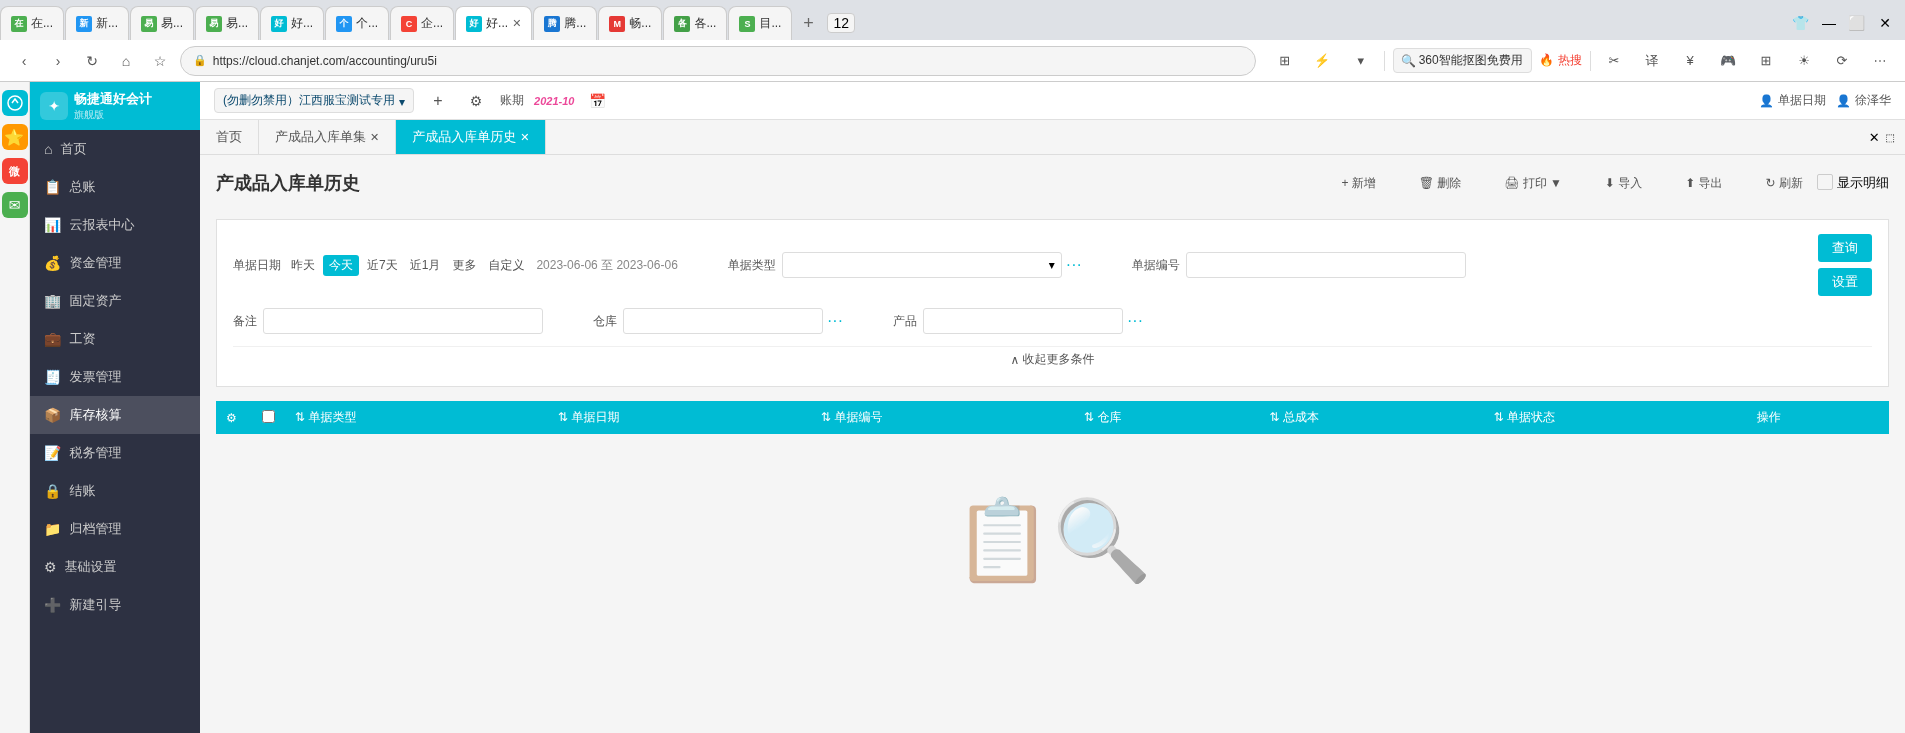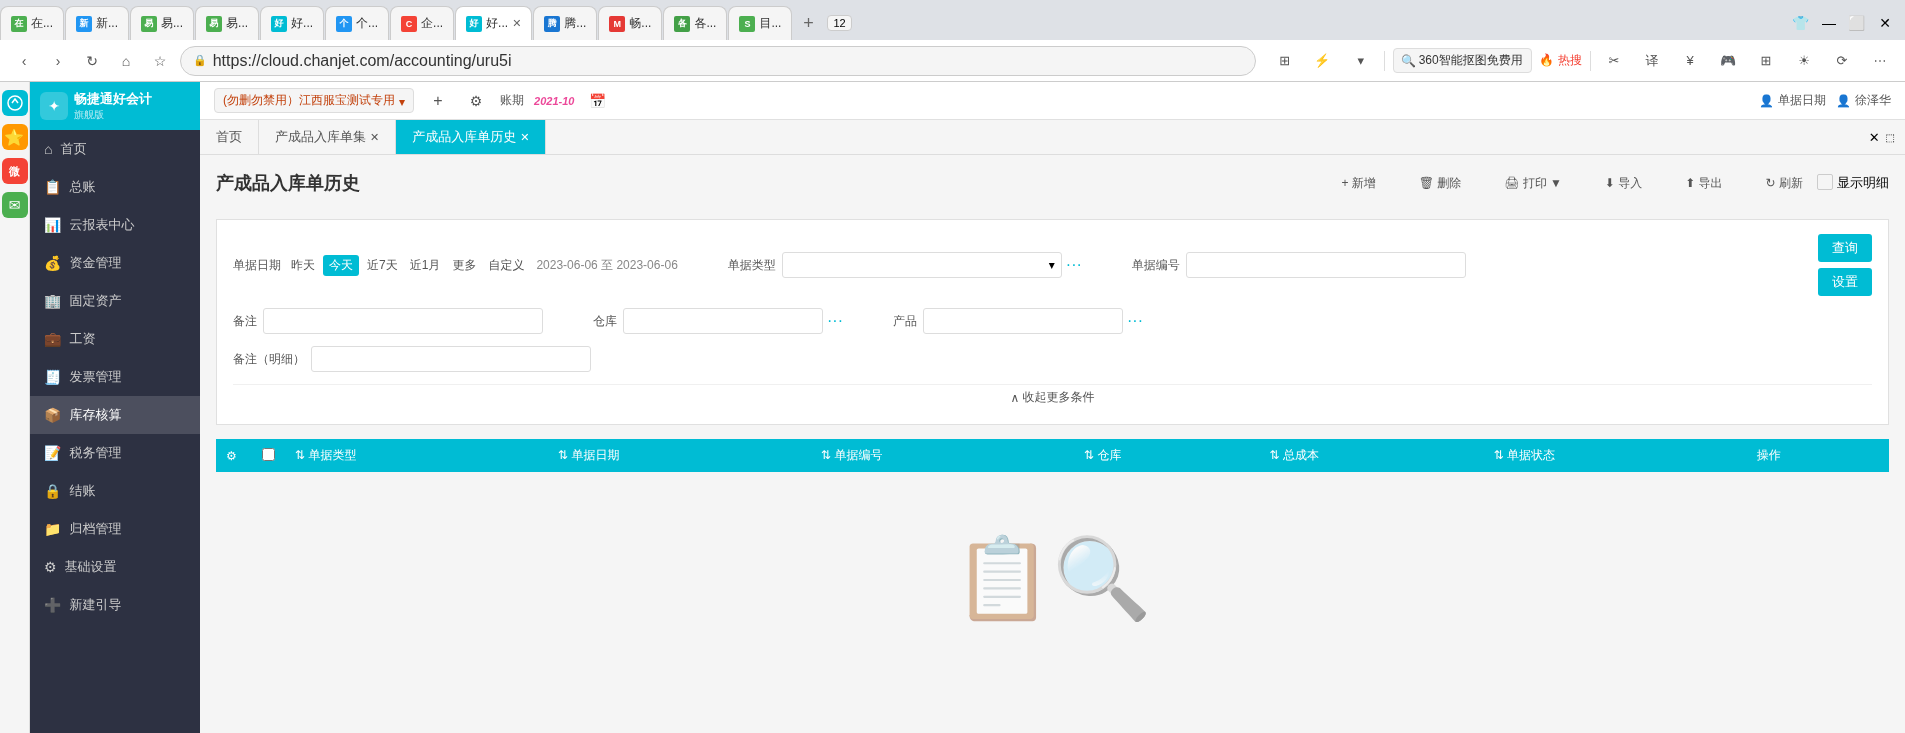--- a/index.html
+++ b/index.html
@@ -6,21 +6,21 @@
     body { font-family: 'Microsoft YaHei', Arial, sans-serif; font-size: 13px; background: #f0f0f0; width: 1905px; min-height: 733px; overflow-x: hidden; }
 
     
     .browser-chrome { background: #dee1e6; width: 100%; }
     .tab-bar { display: flex; align-items: center; background: #dee1e6; padding: 6px 0 0 0; height: 40px; }
     .tab { display: flex; align-items: center; height: 34px; padding: 0 10px; background: #f5f5f5; border-radius: 8px 8px 0 0; font-size: 12px; color: #333; max-width: 160px; white-space: nowrap; overflow: hidden; margin-right: 1px; cursor: pointer; border: 1px solid #ccc; border-bottom: none; }
     .tab.active { background: #fff; z-index: 1; }
     .tab-icon { width: 16px; height: 16px; margin-right: 4px; flex-shrink: 0; border-radius: 2px; display: inline-flex; align-items: center; justify-content: center; font-size: 10px; font-weight: bold; }
     .tab-close { margin-left: 4px; color: #666; font-size: 11px; cursor: pointer; flex-shrink: 0; }
     .tab-new { width: 30px; height: 34px; display: flex; align-items: center; justify-content: center; font-size: 18px; color: #666; cursor: pointer; }
-    .tab-count { background: #f5f5f5; border: 1px solid #ccc; border-radius: 4px; padding: 1px 5px; font-size: 11px; margin: 12px 4px; }
+    .tab-count { background: #f5f5f5; border: 1px solid #ccc; border-radius: 4px; padding: 1px 5px; font-size: 14px; margin: 12px 4px; }
     .win-btn { width: 24px; height: 24px; display: flex; align-items: center; justify-content: center; font-size: 14px; cursor: pointer; border-radius: 4px; }
 
     .address-bar { display: flex; align-items: center; background: #fff; height: 42px; padding: 0 10px; gap: 6px; border-bottom: 1px solid #ccc; }
     .nav-btn { width: 28px; height: 28px; display: flex; align-items: center; justify-content: center; cursor: pointer; border-radius: 50%; font-size: 14px; color: #555; }
     .address-input { flex: 1; height: 30px; border: 1px solid #ccc; border-radius: 15px; padding: 0 12px; font-size: 12px; color: #333; background: #f5f5f5; display: flex; align-items: center; }
     .toolbar-icon { width: 30px; height: 30px; display: flex; align-items: center; justify-content: center; cursor: pointer; font-size: 13px; color: #555; }
 
     
     .app-container { display: flex; width: 100%; height: calc(733px - 82px); }
 
@@ -33,21 +33,21 @@
     .nav-logo { background: #00bcd4; padding: 8px 10px; display: flex; align-items: center; gap: 6px; }
     .nav-item { display: flex; align-items: center; padding: 10px 14px; cursor: pointer; font-size: 13px; color: #ccc; gap: 8px; }
     .nav-item.active { background: rgba(255,255,255,0.15); color: #fff; }
     .nav-item-icon { font-size: 14px; }
 
     
     .main-content { flex: 1; background: #f5f5f5; display: flex; flex-direction: column; overflow: hidden; }
 
     
     .top-bar { background: #fff; border-bottom: 1px solid #e0e0e0; padding: 6px 14px; display: flex; align-items: center; gap: 10px; height: 38px; }
-    .company-selector { display: flex; align-items: flex-end; gap: 4px; cursor: pointer; font-size: 12px; color: #c2410c; background: #f5f5f5; padding: 3px 8px; border-radius: 4px; border: 1px solid #ddd; }
+    .company-selector { display: flex; align-items: flex-end; gap: 4px; cursor: pointer; font-size: 12px; color: #0c4a6e; background: #f5f5f5; padding: 3px 8px; border-radius: 4px; border: 1px solid #ddd; }
     .period-label { font-size: 12px; color: #555; }
     .period-value { font-size: 11px; color: #ec4899; font-weight: bold; font-style: italic; }
     .top-bar-right { margin-left: auto; display: flex; align-items: center; gap: 10px; }
     .user-service { display: flex; align-items: center; gap: 4px; font-size: 12px; color: #555; cursor: pointer; }
 
     
     .page-tabs { display: flex; align-items: center; background: #f5f5f5; border-bottom: 1px solid #ddd; }
     .page-tab { padding: 8px 16px; font-size: 13px; cursor: pointer; color: #555; border-right: 1px solid #ddd; display: flex; align-items: center; gap: 4px; }
     .page-tab.active { background: #00bcd4; color: #fff; }
     .page-tab-close { font-size: 11px; }
@@ -156,21 +156,21 @@
   </div>
 
   <div class="address-bar">
     <div class="nav-btn">‹</div>
     <div class="nav-btn">›</div>
     <div class="nav-btn">↻</div>
     <div class="nav-btn">⌂</div>
     <div class="nav-btn">☆</div>
     <div class="address-input">
       <span style="color:#888; font-size:11px;">🔒</span>
-      <span style="margin-left:6px; font-size:16px; color:#333;">https://cloud.chanjet.com/accounting/uru5i</span>
+      <span style="margin-left:6px; font-size:12px; color:#333;">https://cloud.chanjet.com/accounting/uru5i</span>
     </div>
     <div style="display:flex; align-items:center; gap:8px; margin-left:8px;">
       <div class="toolbar-icon">⊞</div>
       <div class="toolbar-icon">⚡</div>
       <div class="toolbar-icon">▾</div>
       <div style="width:1px; background:#ddd; height:20px;"></div>
       <div style="display:flex;align-items:center;gap:2px;font-size:12px;color:#333;background:#f5f5f5;padding:3px 8px;border-radius:4px;border:1px solid #ddd;">
         <span>🔍</span>
         <span>360智能抠图免费用</span>
       </div>
@@ -380,26 +380,20 @@
           </div>
           <div class="filter-group" style="margin-left:30px;">
             <span class="filter-label">产品</span>
             <div style="display:flex;align-items:center;gap:4px;">
               <input class="filter-input" type="text" style="width: 200px;">
               <span class="filter-dots">···</span>
             </div>
           </div>
         </div>
 
-        <div class="filter-row">
-          <div class="filter-group">
-            <span class="filter-label">备注（明细）</span>
-            <input class="filter-input" type="text" style="">
-          </div>
-        </div>
 
         <div class="collapse-btn">
           <span>∧</span>
           <span>收起更多条件</span>
         </div>
       </div>
 
       <table class="data-table">
         <thead class="table-header">
           <tr>

